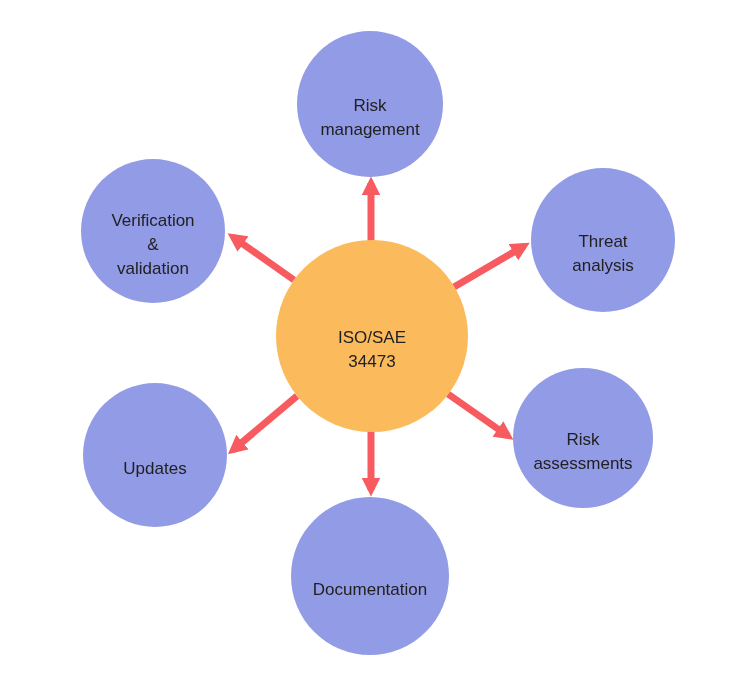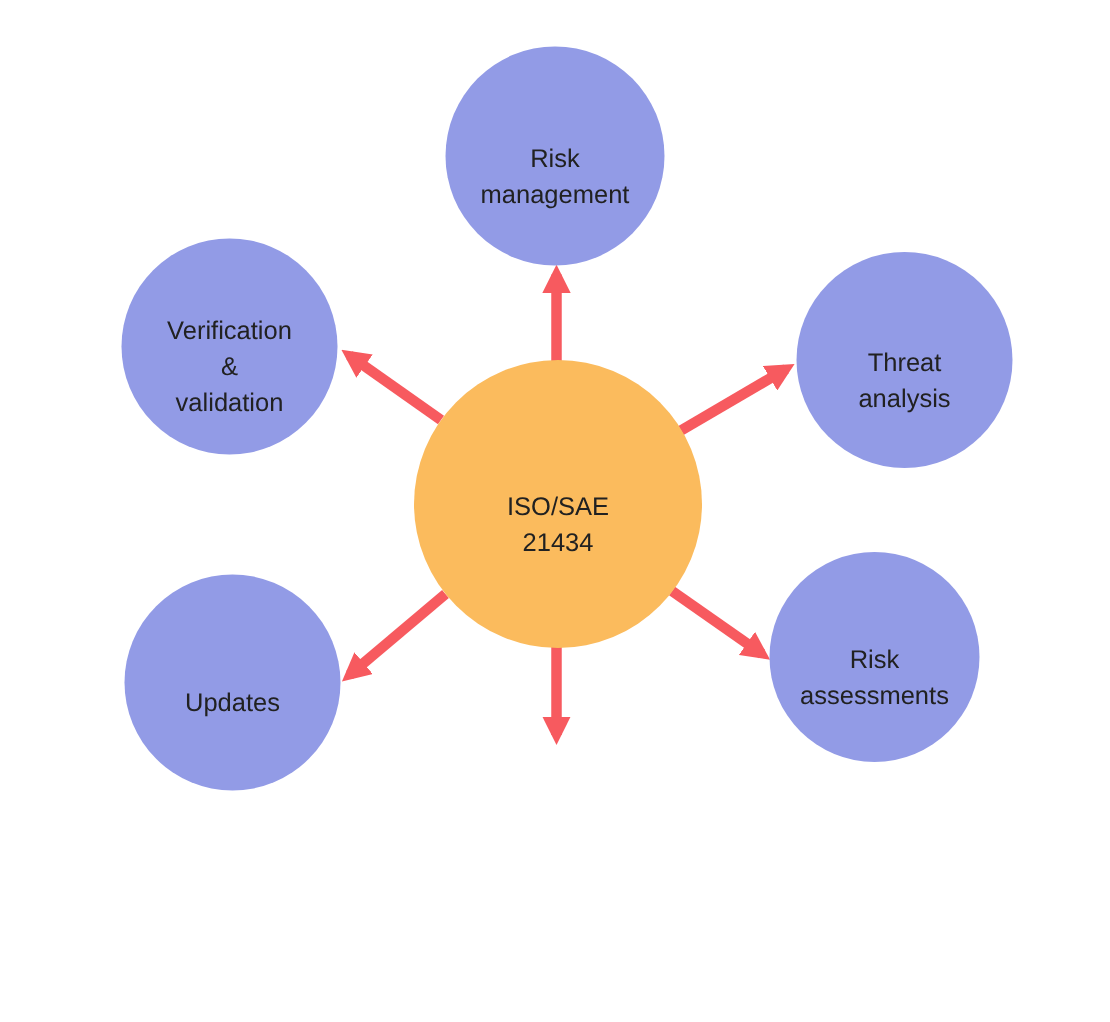--- a/index.html
+++ b/index.html
@@ -69,38 +69,41 @@
     <line class="arrow-line" x1="371" y1="241" x2="371" y2="183" marker-end="url(#ah)"></line>
     <line class="arrow-line" x1="454" y1="287" x2="524" y2="246" marker-end="url(#ah)"></line>
     <line class="arrow-line" x1="448" y1="394" x2="508" y2="436" marker-end="url(#ah)"></line>
     <line class="arrow-line" x1="371" y1="431" x2="371" y2="490" marker-end="url(#ah)"></line>
     <line class="arrow-line" x1="297" y1="396" x2="233" y2="450" marker-end="url(#ah)"></line>
     <line class="arrow-line" x1="294" y1="280" x2="233" y2="237" marker-end="url(#ah)"></line>
   </svg>
 
   <div class="node hub">
     <span class="label">ISO/SAE
-21434</span>
+34473</span>
   </div>
 
   <div class="node satellite n-risk-management">
     <span class="label">Risk
 management</span>
   </div>
 
   <div class="node satellite n-threat-analysis">
     <span class="label">Threat
 analysis</span>
   </div>
 
   <div class="node satellite n-risk-assessments">
     <span class="label">Risk
 assessments</span>
   </div>
 
+  <div class="node satellite n-documentation">
+    <span class="label">Documentation</span>
+  </div>
 
   <div class="node satellite n-verification">
     <span class="label">Verification
 &amp;
 validation</span>
   </div>
 
   <div class="node satellite n-updates">
     <span class="label">Updates</span>
   </div>

